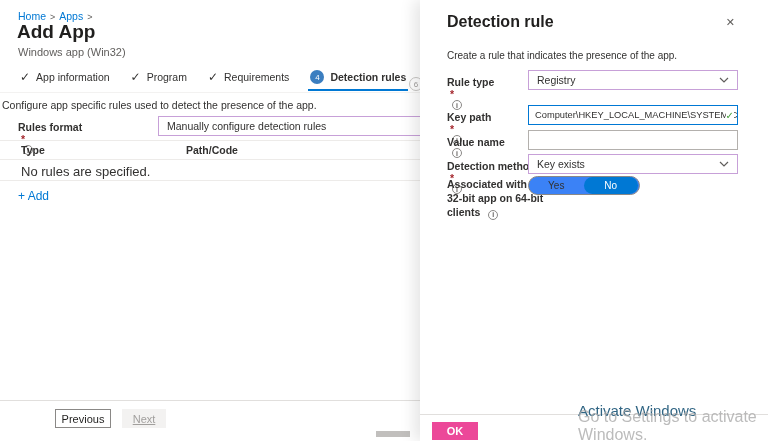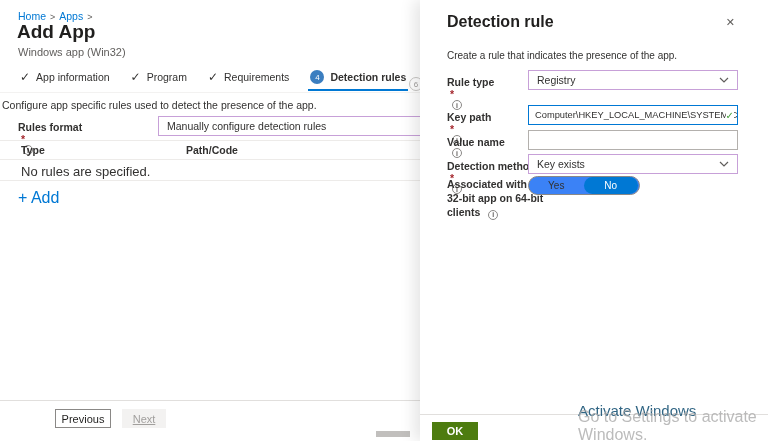--- a/index.html
+++ b/index.html
@@ -34,21 +34,21 @@
     font-size:7px; align-items:center; justify-content:center; color:#605e5c; margin-left:5px; flex:none; cursor:pointer; }
 
   .rules-format-label { position:absolute; left:18px; top:121px; }
   .select-box { height:20px; border:1px solid #c7a0d8; background:#fff; display:flex; align-items:center;
     padding:0 8px; font-size:10.5px; color:#323130; cursor:pointer; justify-content:space-between; }
   .rules-format-select { position:absolute; left:158px; top:116px; width:292px; }
 
   .row-line { position:absolute; border-top:1px solid #edebe9; width:420px; left:0; }
   .th { position:absolute; font-weight:600; font-size:10.5px; color:#323130; top:144px; }
   .empty-msg { position:absolute; left:21px; top:164px; font-size:13px; }
-  .add-link { position:absolute; left:18px; top:189px; color:#0078d4; font-size:16px; cursor:pointer; text-decoration:none; }
+  .add-link { position:absolute; left:18px; top:189px; color:#0078d4; font-size:12px; cursor:pointer; text-decoration:none; }
 
   .left-footer-line { position:absolute; left:0; top:400px; width:420px; border-top:1px solid #e1dfdd; }
   .btn { display:flex; align-items:center; justify-content:center; font-size:11px; cursor:pointer; }
   .btn-previous { position:absolute; left:55px; top:409px; width:56px; height:19px; background:#fff; border:1px solid #8a8886; color:#201f1e; }
   .btn-next { position:absolute; left:122px; top:409px; width:44px; height:19px; background:#f3f2f1; border:1px solid #f3f2f1; color:#a19f9d;text-decoration:underline; }
   .hscroll-thumb { position:absolute; left:376px; top:431px; width:34px; height:6px; background:#c1bfbd; }
 
   
   .panel { position:absolute; left:420px; top:0; width:348px; height:441px; background:#fff;
     box-shadow:-6px 0 14px rgba(0,0,0,0.10); z-index:5; }
@@ -67,21 +67,21 @@
     border-radius:10px; display:flex; align-items:center; background:#3b82f6; cursor:pointer; }
   .toggle .opt { flex:1; text-align:center; font-size:10px; color:#323130; }
   .toggle .opt.on { background:#0078d4; color:#fff; border-radius:9px; height:17px; line-height:17px; margin-right:1px; }
 
   .assoc-label { width:106px; line-height:1.35; top:177px; display:block; }
   .assoc-label .info-icon { vertical-align:-1px; display:inline-flex; }
 
   .wm1 { position:absolute; left:578px; top:390px; font-size:15px; color:#0c4a6e; opacity:.85; z-index:7;margin-top:12px; }
   .wm2 { position:absolute; left:578px; top:408px; font-size:16px; color:#ababab; opacity:.8; z-index:7; }
   .panel-footline { position:absolute; left:0; top:414px; width:348px; border-top:1px solid #e1dfdd; }
-  .btn-ok { position:absolute; left:12px; top:422px; width:46px; height:18px; background:#4d7c0f; color:#fff; font-weight:700; border:none; }
+  .btn-ok { position:absolute; left:12px; top:422px; width:46px; height:18px; background:#ec4899; color:#fff; font-weight:700; border:none; }
 </style>
 </head>
 <body>
 
 <div class="crumbs">
   <a>Home</a><span class="sep">&gt;</span><a>Apps</a><span class="sep">&gt;</span>
 </div>
 <div class="page-title">Add App</div>
 <div class="page-subtitle">Windows app (Win32)</div>
 

